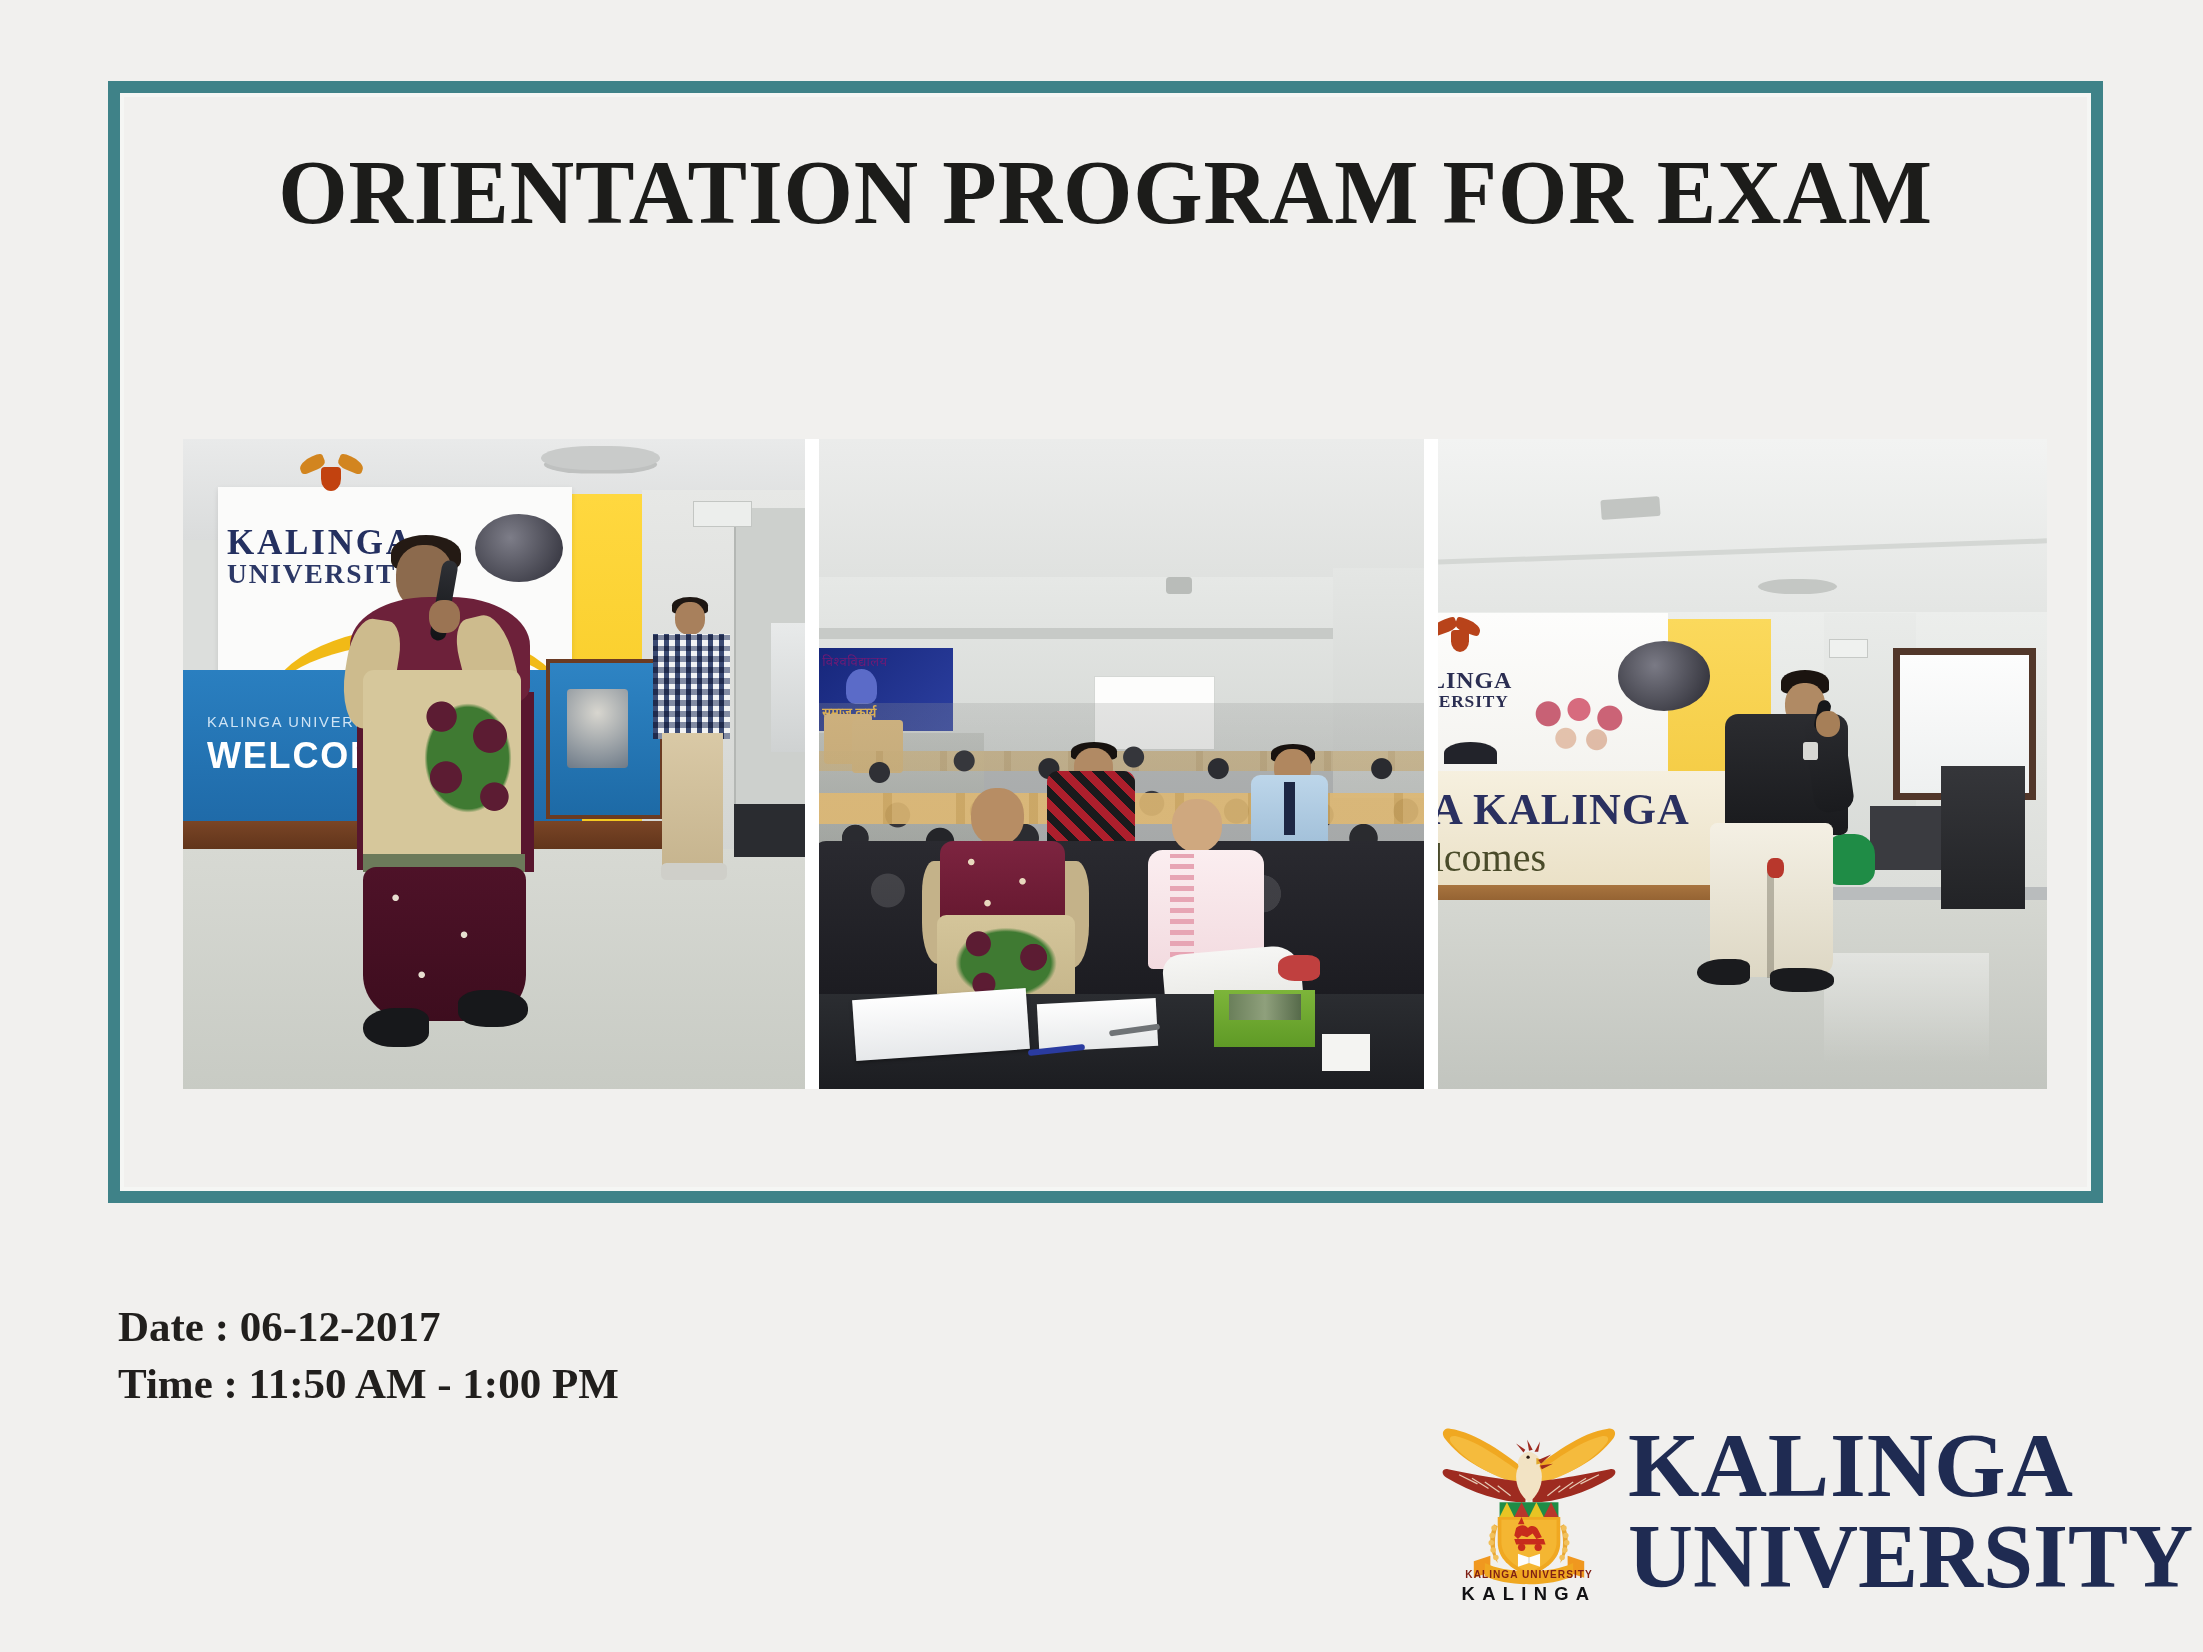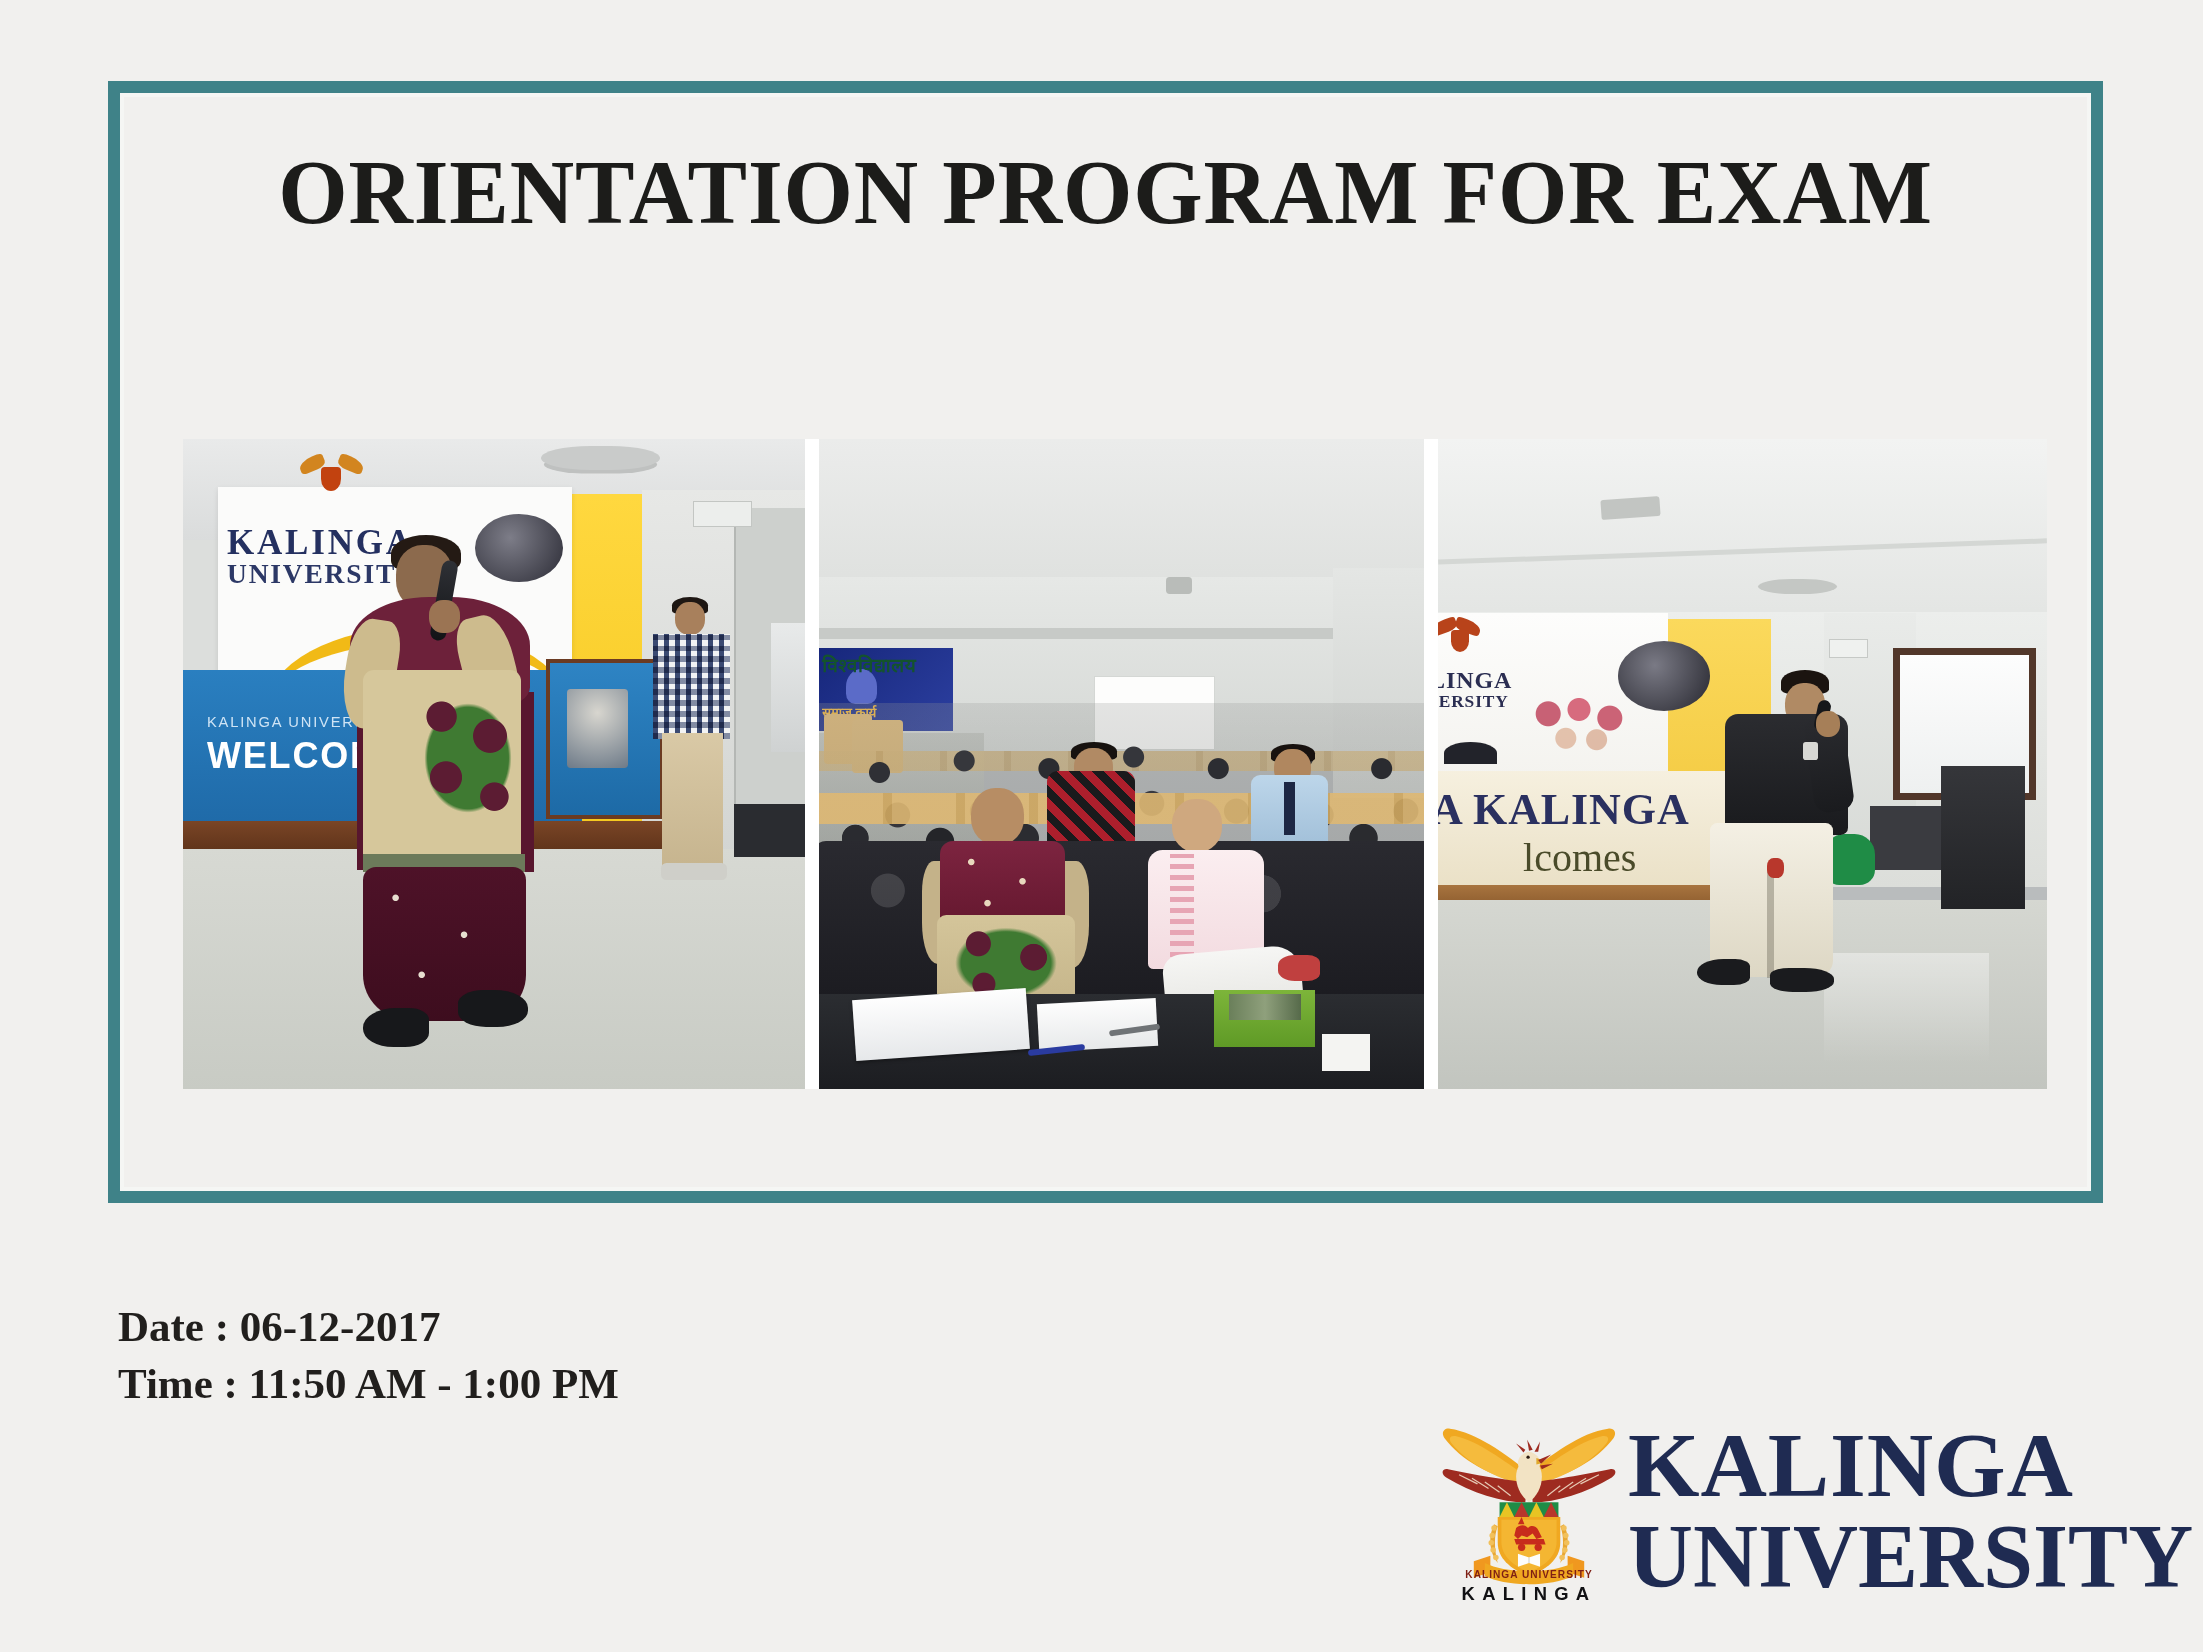--- a/index.html
+++ b/index.html
@@ -300,22 +300,22 @@
   .p2 .whiteboard {
     left: 275px; top: 237px; width: 119px; height: 72px;
     background:#fdfdfc; border:1.8px solid #d4d7d4;
   }
   .p2 .bluebanner {
     left: -3.7px; top: 209px; width: 138px; height: 83px;
     background: linear-gradient(135deg,#16267a,#2c3fa0);
   }
   .p2 .bb-t1 {
     left: 3.7px; top: 213px; width: 129px;
-    font-family:"Liberation Sans",sans-serif; font-weight:700;
-    font-size: 19px; color:#14532d; letter-spacing:0.5px;
+    font-family:"Liberation Sans",sans-serif; font-weight:400;
+    font-size: 13px; color:#701a75; letter-spacing:0.5px;
   }
   .p2 .bb-t2 {
     left: 3.7px; top: 264px; width: 129px;
     font-family:"Liberation Sans",sans-serif; font-weight:700;
     font-size: 13px; color:#f3b93f;
   }
   .p2 .bb-fig {
     left: 27.5px; top: 230px; width: 31px; height: 35px;
     background:#5b6bc8; border-radius: 50% 50% 30% 30%;
   }
@@ -600,21 +600,21 @@
   }
   .p3 .bb-t1 {
     left: -7.3px; top: 345px; width: 294px;
     font-family:"Liberation Serif",serif; font-weight:700;
     font-size: 44px; letter-spacing:0.9px; color:#2a3060;
     white-space: nowrap; overflow:hidden;
   }
   .p3 .bb-t2 {
     left: -5.5px; top: 395px; width: 294px;
     font-family:"Liberation Serif",serif;
-    font-size: 40px; color:#4a4b2a; white-space:nowrap; overflow:hidden;text-align:center;
+    font-size: 40px; color:#4a4b2a; white-space:nowrap; overflow:hidden;
   }
   .p3 .bb-edge {
     left: -5.5px; top: 446px; width: 299px; height: 24px;
     background: linear-gradient(#a8743f,#8a5a2c);
   }
   .p3 .floor {
     left: 0; top: 461px; width: 100%; height: 189px;
     background: linear-gradient(#d5d7d1,#c2c5bf);
   }
   .p3 .floorshine {

